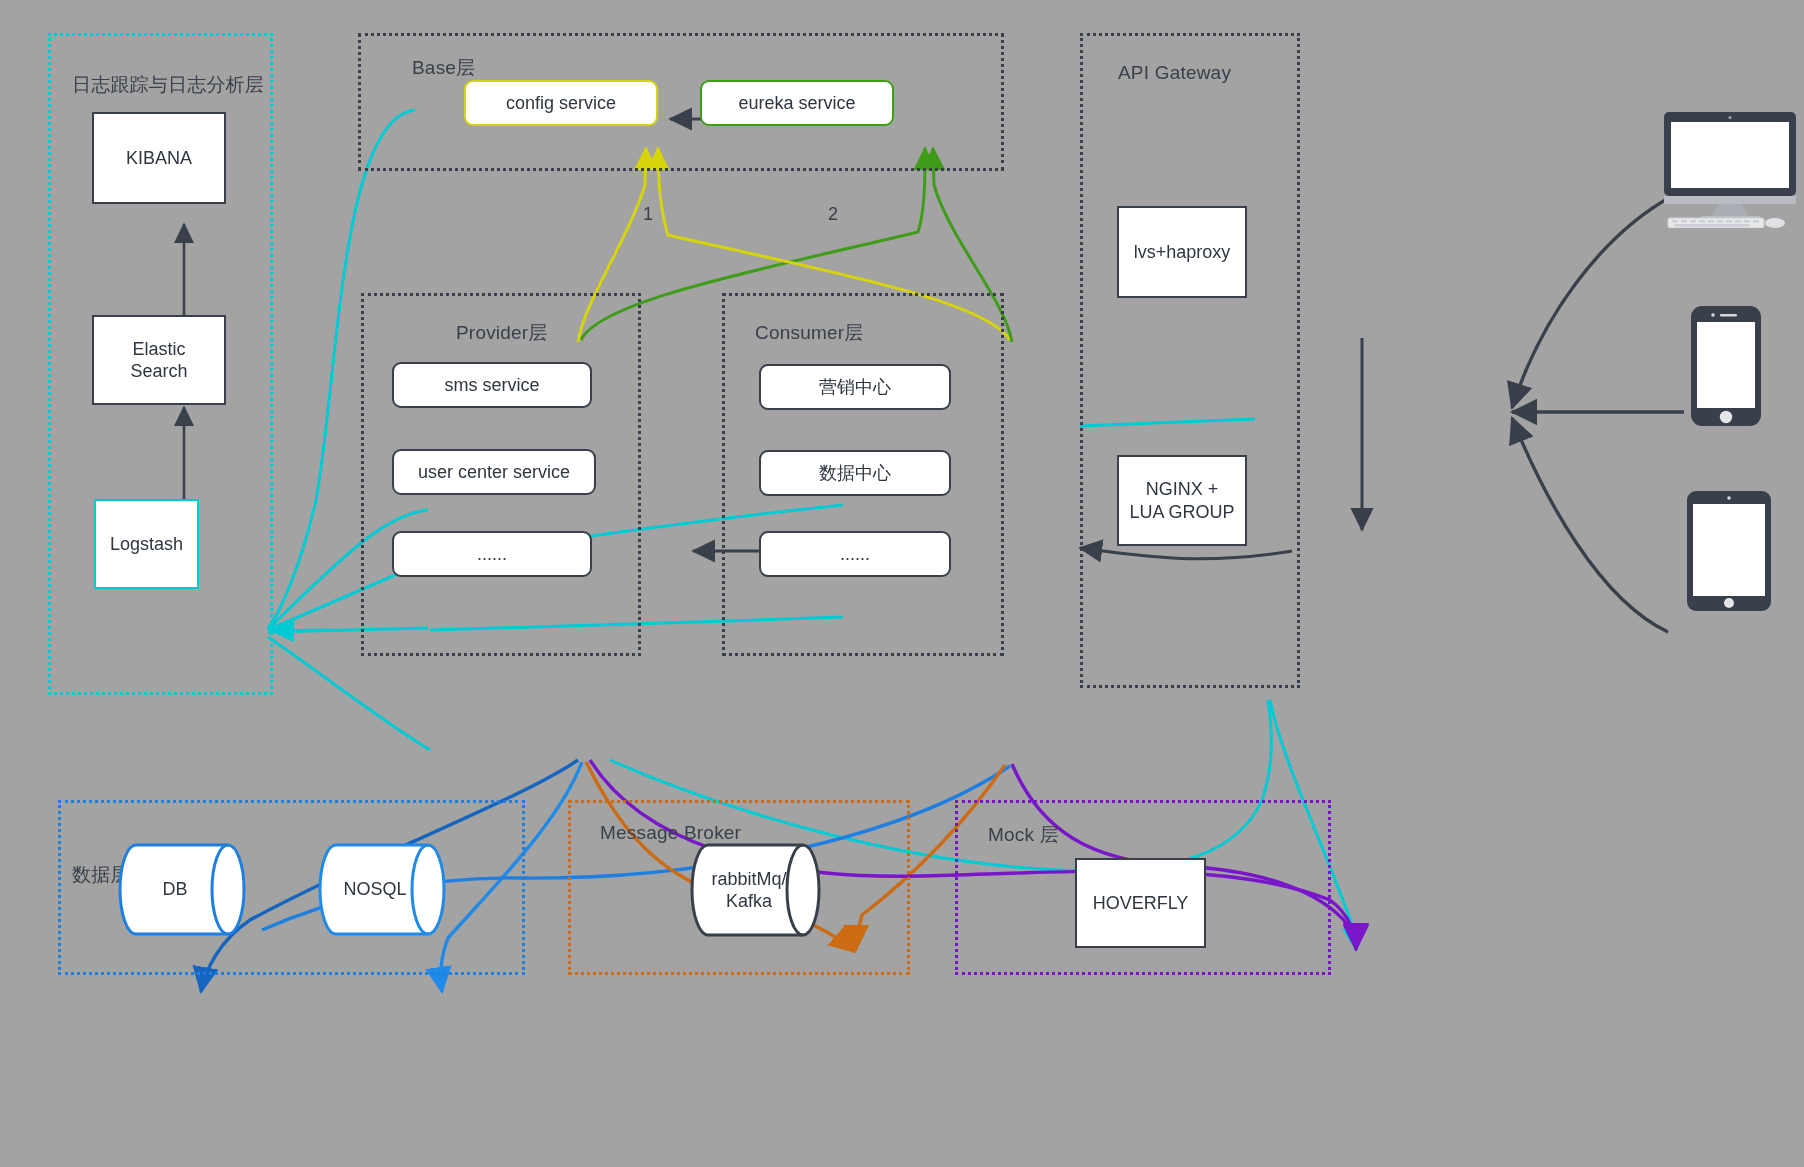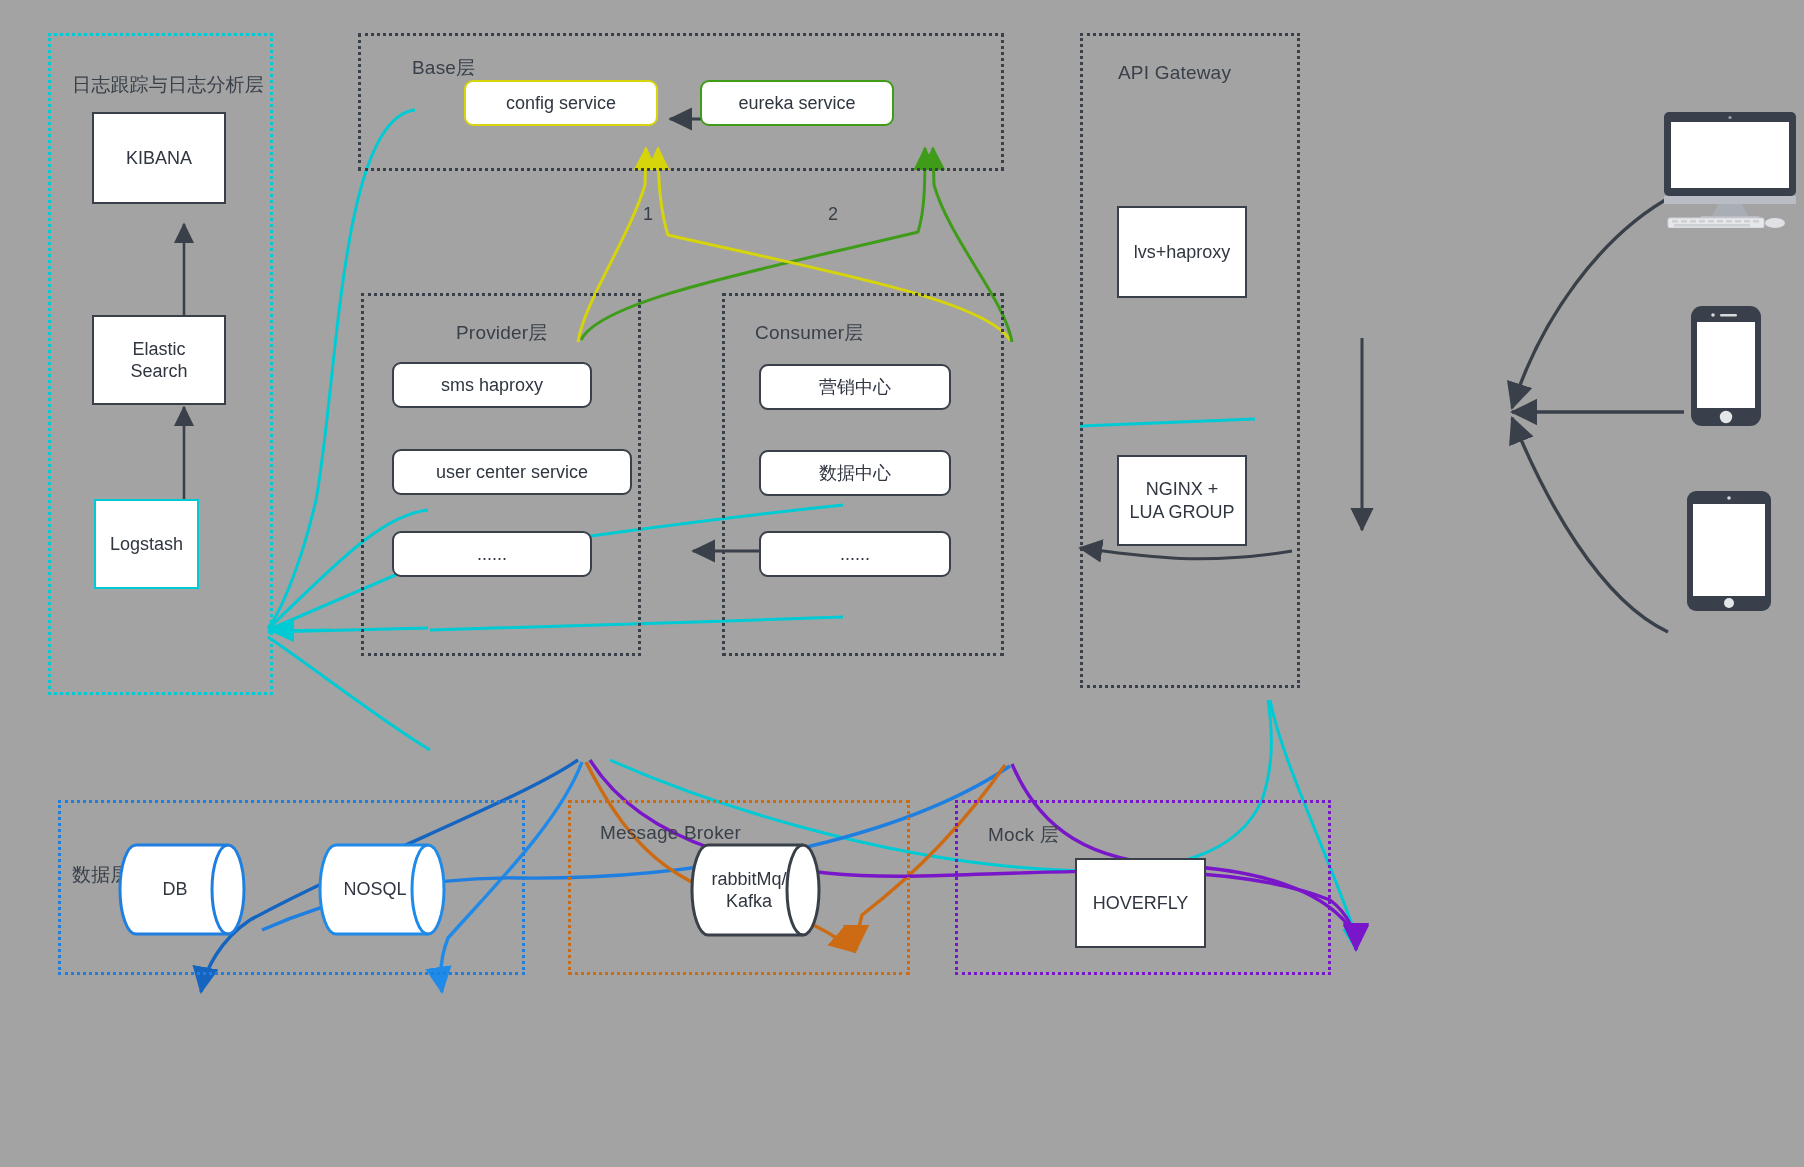--- a/index.html
+++ b/index.html
@@ -194,23 +194,23 @@
     <span>eureka service</span>
   </div>
 
   <div class="edge-label" style="left:643px; top:204px;">1</div>
   <div class="edge-label" style="left:828px; top:204px;">2</div>
 
   <div class="layer" style="left:361px; top:293px; width:280px; height:363px; border-color:#39404a;"></div>
   <div class="layer-title" style="left:420px; top:320px;margin-left:36px;">Provider层</div>
 
   <div class="node rounded" style="left:392px; top:362px; width:200px; height:46px;">
-    <span>sms haproxy</span>
-  </div>
-  <div class="node rounded" style="left:392px; top:449px; width:240px; height:46px;">
+    <span>sms service</span>
+  </div>
+  <div class="node rounded" style="left:392px; top:449px; width:204px; height:46px;">
     <span>user center service</span>
   </div>
   <div class="node rounded" style="left:392px; top:531px; width:200px; height:46px;">
     <span>......</span>
   </div>
 
   <div class="layer" style="left:722px; top:293px; width:282px; height:363px; border-color:#39404a;"></div>
   <div class="layer-title" style="left:755px; top:320px;">Consumer层</div>
 
   <div class="node rounded" style="left:759px; top:364px; width:192px; height:46px;">

